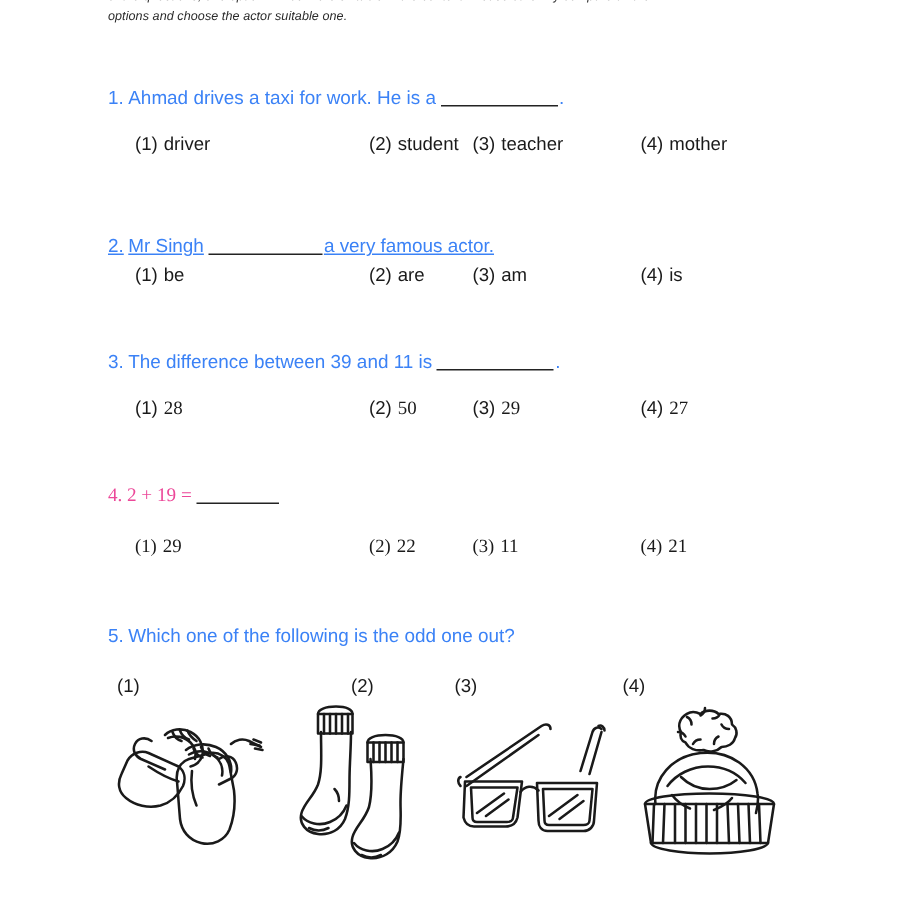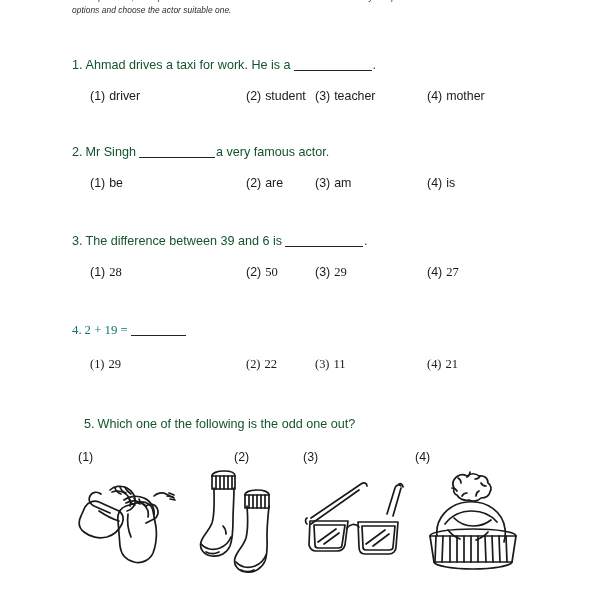--- a/index.html
+++ b/index.html
@@ -44,38 +44,38 @@
     position: absolute;
     left: 0;
     width: 600px;
   }
   .q-text {
     position: absolute;
     left: 72px;
     white-space: nowrap;
     font-size: 12.6px;
     line-height: 15px;
-    color: #14532d;
+    color: #3b82f6;
   }
   .q-text .qnum { margin-right: 3px; }
   .blank {
     display: inline-block;
     border-bottom: 1.4px solid #232323;
     vertical-align: -2px;
     margin: 0 1px 0 3px;
   }
   .blank.w-long  { width: 78px; }
   .blank.w-mid   { width: 76px; }
   .blank.w-short { width: 55px; }
 
   
   .serif-row {
     font-family: "Liberation Serif", serif;
     font-size: 12.8px;
-    color: #0f766e;
+    color: #ec4899;
   }
   .serif-row .blank { border-bottom-width: 1px; }
 
   .options {
     position: absolute;
     left: 12px;
     width: 600px;
     height: 18px;
   }
   .opt {
@@ -141,34 +141,34 @@
     </div>
     <div class="options" style="top:29px;">
       <div class="opt c1"><span class="marker">(1)</span><span class="val">driver</span></div>
       <div class="opt c2"><span class="marker">(2)</span><span class="val">student</span></div>
       <div class="opt c3"><span class="marker">(3)</span><span class="val">teacher</span></div>
       <div class="opt c4"><span class="marker">(4)</span><span class="val">mother</span></div>
     </div>
   </div>
 
   <div class="question-block" style="top:145px;">
-    <div class="q-text" style="top:0;">
+    <div class="q-text" style="top:12px;text-decoration:underline;">
       <span class="qnum">2.</span><span>Mr Singh</span><span class="blank w-mid"></span><span>a very famous actor.</span>
     </div>
     <div class="options" style="top:29px;">
       <div class="opt c1"><span class="marker">(1)</span><span class="val">be</span></div>
       <div class="opt c2"><span class="marker">(2)</span><span class="val">are</span></div>
       <div class="opt c3"><span class="marker">(3)</span><span class="val">am</span></div>
       <div class="opt c4"><span class="marker">(4)</span><span class="val">is</span></div>
     </div>
   </div>
 
   <div class="question-block" style="top:234px;">
     <div class="q-text" style="top:0;">
-      <span class="qnum">3.</span><span>The difference between 39 and 6 is</span><span class="blank w-long"></span><span>.</span>
+      <span class="qnum">3.</span><span>The difference between 39 and 11 is</span><span class="blank w-long"></span><span>.</span>
     </div>
     <div class="options serif-opts" style="top:29px;">
       <div class="opt c1"><span class="marker">(1)</span><span class="val">28</span></div>
       <div class="opt c2"><span class="marker">(2)</span><span class="val">50</span></div>
       <div class="opt c3"><span class="marker">(3)</span><span class="val">29</span></div>
       <div class="opt c4"><span class="marker">(4)</span><span class="val">27</span></div>
     </div>
   </div>
 
   <div class="question-block" style="top:323px;">
@@ -177,21 +177,21 @@
     </div>
     <div class="options serif-opts all-serif" style="top:32px;">
       <div class="opt c1"><span class="marker">(1)</span><span class="val">29</span></div>
       <div class="opt c2"><span class="marker">(2)</span><span class="val">22</span></div>
       <div class="opt c3"><span class="marker">(3)</span><span class="val">11</span></div>
       <div class="opt c4"><span class="marker">(4)</span><span class="val">21</span></div>
     </div>
   </div>
 
   <div class="question-block" style="top:417px;">
-    <div class="q-text" style="top:0;margin-left:12px;">
+    <div class="q-text" style="top:0;">
       <span class="qnum">5.</span><span>Which one of the following is the odd one out?</span>
     </div>
   </div>
 
   <div class="pic-labels">
     <div class="opt c1">(1)</div>
     <div class="opt c2">(2)</div>
     <div class="opt c3">(3)</div>
     <div class="opt c4">(4)</div>
   </div>

